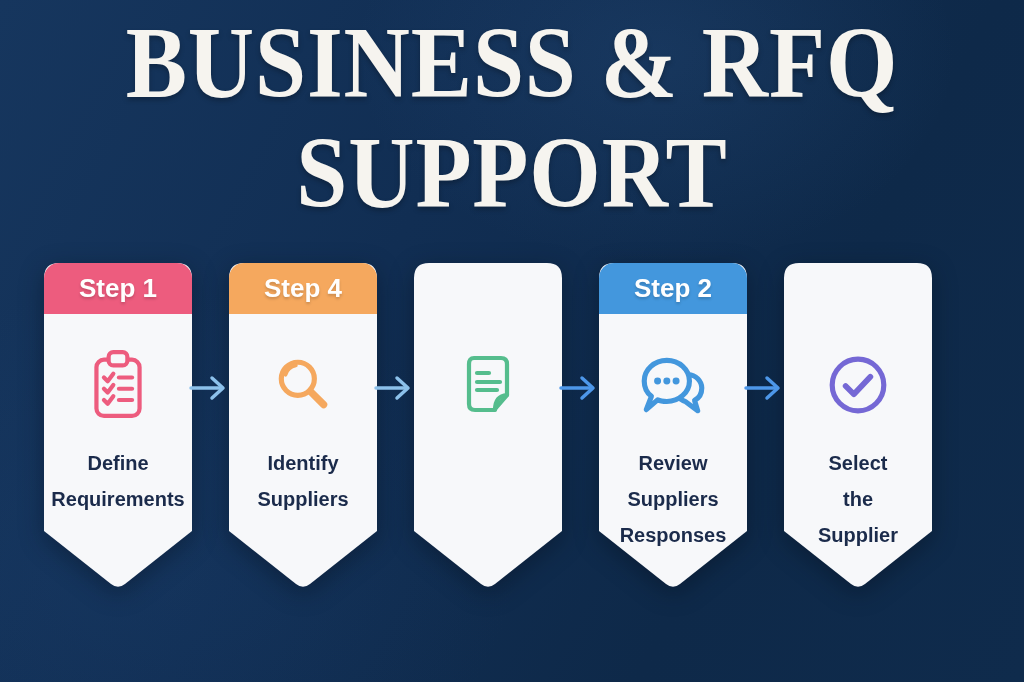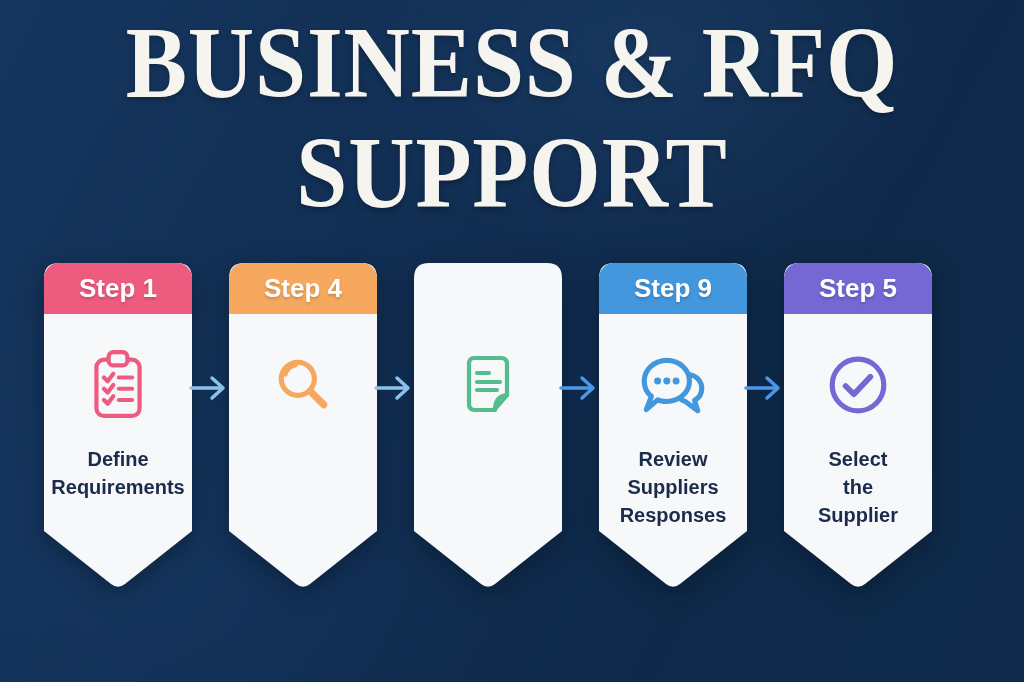--- a/index.html
+++ b/index.html
@@ -39,21 +39,21 @@
     display:flex;align-items:center;justify-content:center;
     color:var(--accent);
   }
   .icon-wrap svg{display:block;}
   .icon-wrap svg *{stroke:currentColor;fill:none;stroke-linecap:round;stroke-linejoin:round;}
   .icon-wrap svg .fill-bg{fill:#f7f8fa;}
   .icon-wrap svg .dot{fill:currentColor;stroke:none;}
   .caption{
     position:absolute;top:182px;left:4px;right:4px;
     text-align:center;color:#1b2b4b;
-    font-weight:bold;font-size:20px;line-height:28px;
+    font-weight:bold;font-size:20px;line-height:36px;
     white-space:pre-line;
   }
   .arrow{position:absolute;top:371px;width:44px;height:34px;color:var(--accent);}
   .arrow line,.arrow polyline{
     stroke:currentColor;stroke-width:3.5;fill:none;
     stroke-linecap:round;stroke-linejoin:round;
   }
 </style>
 </head>
 <body>
@@ -95,20 +95,22 @@
       <div class="step-header">
         <span>Step 4</span>
       </div>
       <div class="icon-wrap">
         <svg width="62" height="62" viewBox="0 0 60 60" stroke-width="5">
           <circle cx="25" cy="24" r="16"></circle>
           <path d="M13 20 A 13 13 0 0 1 23 11" stroke-width="3.8"></path>
           <line x1="37" y1="36" x2="50" y2="49" stroke-width="7"></line>
         </svg>
       </div>
+      <div class="caption">Identify
+Suppliers</div>
     </div>
 
     <div class="card" style="--accent: #55bd8d;">
       <svg class="banner" width="148" height="326" viewBox="0 0 148 326">
         <path d="M0 15 Q0 0 15 0 L133 0 Q148 0 148 15 L148 268 L81 321 Q74 326.5 67 321 L0 268 Z"></path>
       </svg>
       <div class="icon-wrap">
         <svg width="64" height="64" viewBox="0 0 64 64" stroke-width="4.2">
           <path d="M18 5 H45 Q51 5 51 11 V42 L38 57 H19 Q13 57 13 51 V11 Q13 5 18 5 Z"></path>
           <path d="M51 42 Q39 43 39 57"></path>
@@ -117,43 +119,40 @@
           <line x1="21" y1="37" x2="41" y2="37"></line>
         </svg>
       </div>
     </div>
 
     <div class="card" style="--accent: #4397dd;">
       <svg class="banner" width="148" height="326" viewBox="0 0 148 326">
         <path d="M0 15 Q0 0 15 0 L133 0 Q148 0 148 15 L148 268 L81 321 Q74 326.5 67 321 L0 268 Z"></path>
       </svg>
       <div class="step-header">
-        <span>Step 9</span>
+        <span>Step 2</span>
       </div>
       <div class="icon-wrap">
         <svg width="74" height="64" viewBox="0 0 72 62" stroke-width="5">
           <path class="fill-bg" d="M40 26 C44 22 48 21 51 21 C58 21 64 27 64 34 C64 40 61 44 57 46 L60 56 L48 47 C44 46 41 43 39 39 Z"></path>
           <path class="fill-bg" d="M15 42 C10 38 8 33 8 27 C8 16 18 7 30 7 C42 7 52 16 52 27 C52 38 42 47 30 47 C27 47 24 47 21 45.5 L10 55 Z"></path>
           <circle class="dot" cx="21" cy="27" r="3.4"></circle>
           <circle class="dot" cx="30" cy="27" r="3.4"></circle>
           <circle class="dot" cx="39" cy="27" r="3.4"></circle>
         </svg>
       </div>
       <div class="caption">Review
 Suppliers
 Responses</div>
     </div>
 
     <div class="card" style="--accent: #7568d5;">
       <svg class="banner" width="148" height="326" viewBox="0 0 148 326">
         <path d="M0 15 Q0 0 15 0 L133 0 Q148 0 148 15 L148 268 L81 321 Q74 326.5 67 321 L0 268 Z"></path>
       </svg>
-      <div class="step-header">
-        <span>Step 5</span>
-      </div>
       <div class="icon-wrap">
         <svg width="64" height="64" viewBox="0 0 62 62" stroke-width="5">
           <circle cx="31" cy="31" r="25"></circle>
           <path d="M19 32 L27 40 L43 23" stroke-width="5.5"></path>
         </svg>
       </div>
       <div class="caption">Select
 the
 Supplier</div>
     </div>

